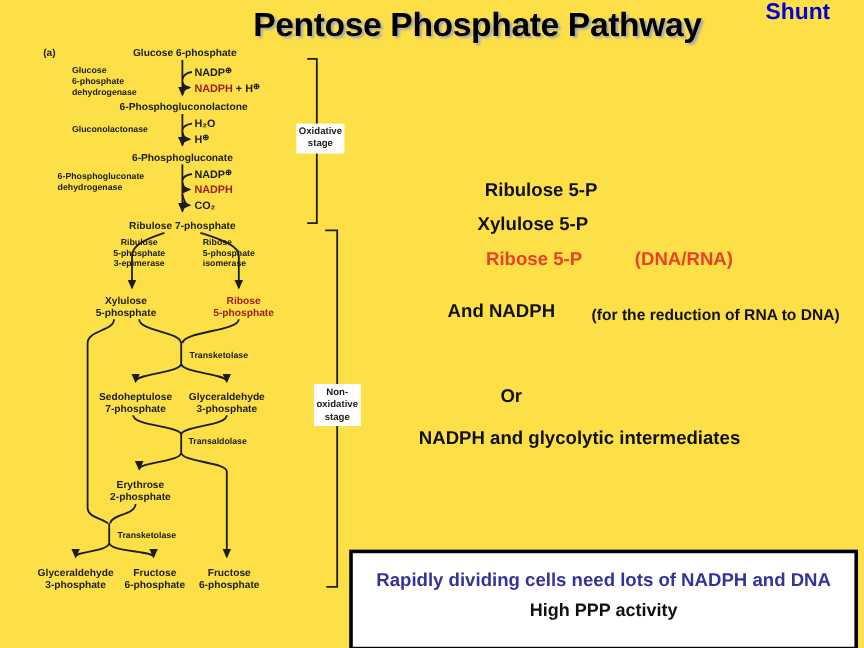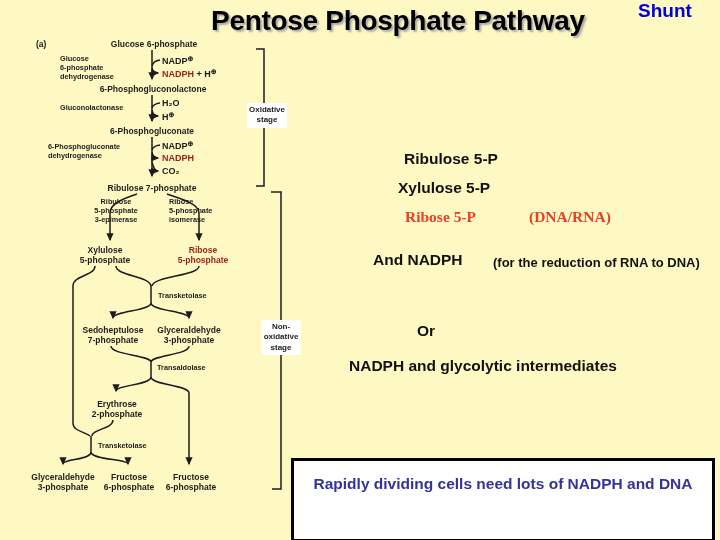--- a/index.html
+++ b/index.html
@@ -1,16 +1,16 @@
 <!DOCTYPE html>
 <html><head>
 <meta charset="utf-8">
 <style>
   html,body{margin:0;padding:0;background:#fff;}
-  .slide{position:relative;width:720px;height:540px;background:#fef9c3;overflow:hidden;
+  .slide{position:relative;width:720px;height:540px;background:#fde047;overflow:hidden;
          font-family:"Liberation Sans",sans-serif;}
   
   .title{position:absolute;left:211px;top:5px;margin:0;font-size:28px;font-weight:bold;
          color:#000;letter-spacing:-0.3px;text-shadow:2px 2px 2px #a9a9a9;white-space:nowrap;}
   .shunt{position:absolute;left:638px;top:0;font-size:19px;font-weight:bold;color:#0000dd;}
   
   .dsvg{position:absolute;left:0;top:0;}
   
   .dlabel{position:absolute;font-size:8.5px;font-weight:bold;color:#1c1c1c;
           white-space:pre-line;line-height:1.18;z-index:2;}
@@ -19,21 +19,21 @@
   .enz{font-size:7.3px;line-height:1.2;}
   .cof{position:absolute;font-size:9px;font-weight:bold;color:#1c1c1c;white-space:nowrap;z-index:2;}
   .red{color:#9b1b1b;}
   .sup{font-size:7px;vertical-align:2.5px;}
   .stage{position:absolute;font-size:8px;font-weight:bold;color:#1c1c1c;text-align:center;
          transform:translateX(-50%);background:#fff;white-space:pre-line;line-height:1.3;
          padding:2px 2px;z-index:3;}
   
   .rp{position:absolute;font-size:15.5px;font-weight:bold;color:#111;white-space:nowrap;}
   .rp.small{font-size:13px;}
-  .rp.orange{color:#e8402a;font-family:Liberation Serif, serif;}
+  .rp.orange{color:#e8402a;}
   
   .callout{position:absolute;left:291px;top:430px;width:424px;height:84px;border:3px solid #000;
            box-sizing:border-box;text-align:center;background:#fff;margin-top:28px;}
   .callout .l1{margin-top:14px;font-size:15.5px;font-weight:bold;color:#333399;}
   .callout .l2{margin-top:7px;font-size:15px;font-weight:bold;color:#111;}
 </style>
 </head>
 <body>
 
 <div class="slide">
@@ -145,15 +145,16 @@
   <div class="rp" style="left:398px;top:179px">Xylulose 5-P</div>
   <div class="rp orange" style="left:405px;top:208px">Ribose 5-P</div>
   <div class="rp orange" style="left:529px;top:208px">(DNA/RNA)</div>
   <div class="rp small" style="left:493px;top:255px">(for the reduction of RNA to DNA)</div>
   <div class="rp" style="left:373px;top:251px">And NADPH</div>
   <div class="rp" style="left:417px;top:322px">Or</div>
   <div class="rp" style="left:349px;top:357px">NADPH and glycolytic intermediates</div>
 
   <div class="callout">
     <div class="l1">Rapidly dividing cells need lots of NADPH and DNA</div>
+    <div class="l2">High PPP activity</div>
   </div>
 
 </div>
 
 </body></html>

